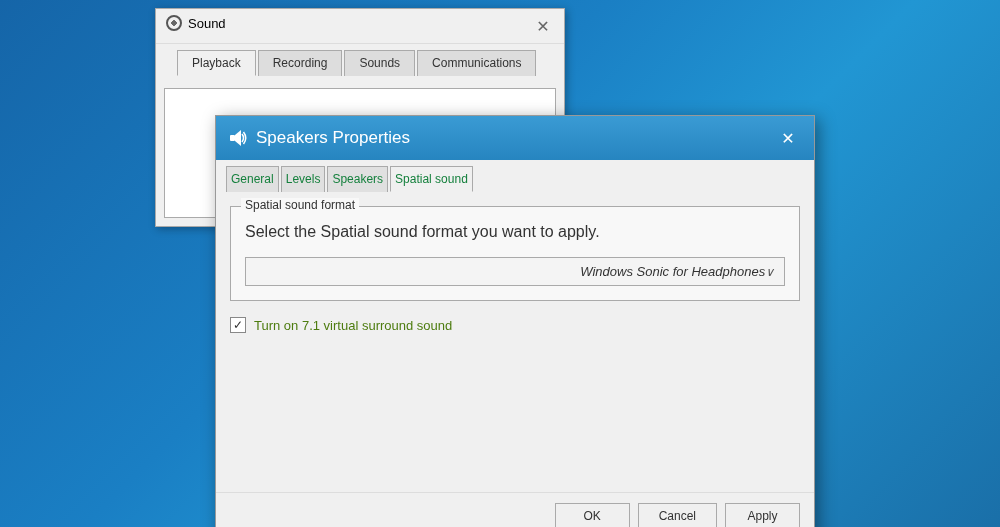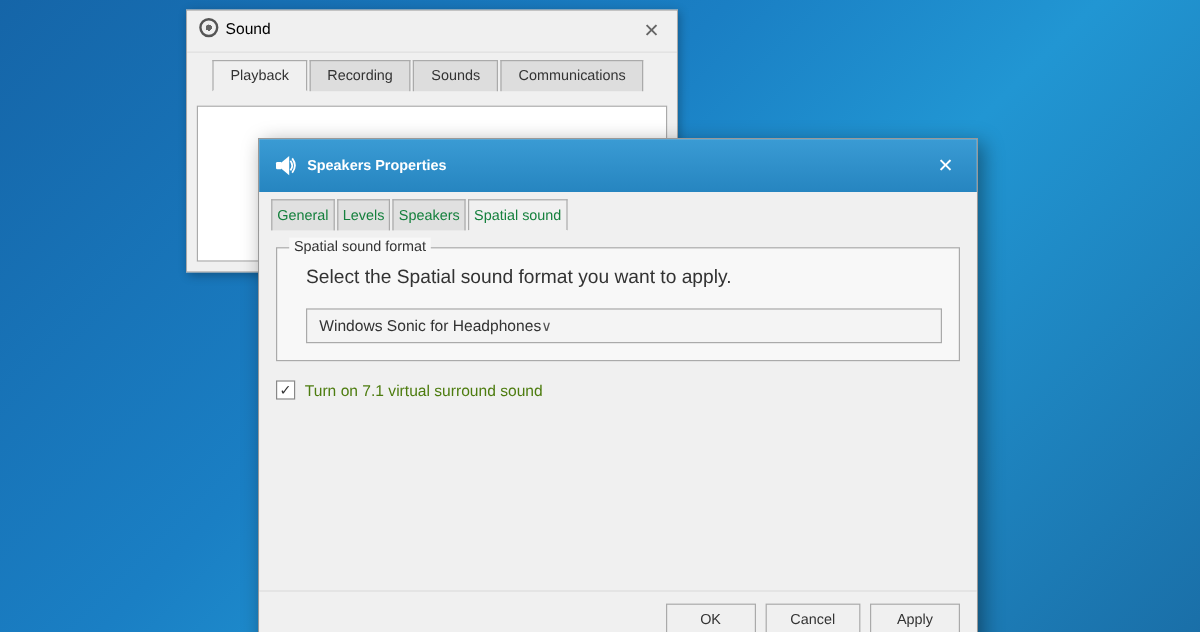--- a/index.html
+++ b/index.html
@@ -192,21 +192,21 @@
 
     .sp-content {
       padding: 14px 14px 14px 14px;
       background: #f0f0f0;
       min-height: 300px;
     }
 
     
     .group-box {
       border: 1px solid #aaa;
-      padding: 10px 14px 14px 24px;
+      padding: 10px 14px 14px 14px;
       margin-bottom: 16px;
       background: #f8f8f8;
       position: relative;
     }
 
     .group-box-legend {
       position: absolute;
       top: -9px;
       left: 10px;
       background: #f8f8f8;
@@ -225,22 +225,23 @@
 
     .dropdown-select {
       width: 100%;
       padding: 6px 10px;
       border: 1px solid #aaa;
       background: #f4f4f4;
       font-size: 13px;
       color: #333;
       display: flex;
       align-items: center;
-      justify-content: flex-start;
-      cursor: pointer;
+      justify-content: flex-end;
+      cursor: pointer;
+      font-style: italic;
     }
 
     .dropdown-arrow {
       font-size: 12px;
       color: #555;
     }
 
     
     .checkbox-row {
       display: flex;
@@ -332,21 +333,21 @@
   <div class="speakers-titlebar">
     <div class="title-left">
       <div class="speakers-icon">
         <svg viewBox="0 0 20 20" fill="white">
           <rect x="2" y="7" width="5" height="6" rx="1"></rect>
           <polygon points="7,7 13,2 13,18 7,13"></polygon>
           <path d="M14,6 Q17,10 14,14" stroke="white" stroke-width="1.5" fill="none"></path>
           <path d="M15.5,4 Q20,10 15.5,16" stroke="white" stroke-width="1.5" fill="none"></path>
         </svg>
       </div>
-      <span style="font-size:12px; font-weight:700;">Speakers Properties</span>
+      <span style="font-size:17px; font-weight:400;">Speakers Properties</span>
     </div>
     <button class="speakers-close-btn">
       <span>✕</span>
     </button>
   </div>
 
   <div class="sp-tabs-bar">
     <div class="sp-tab">
       <span>General</span>
     </div>

